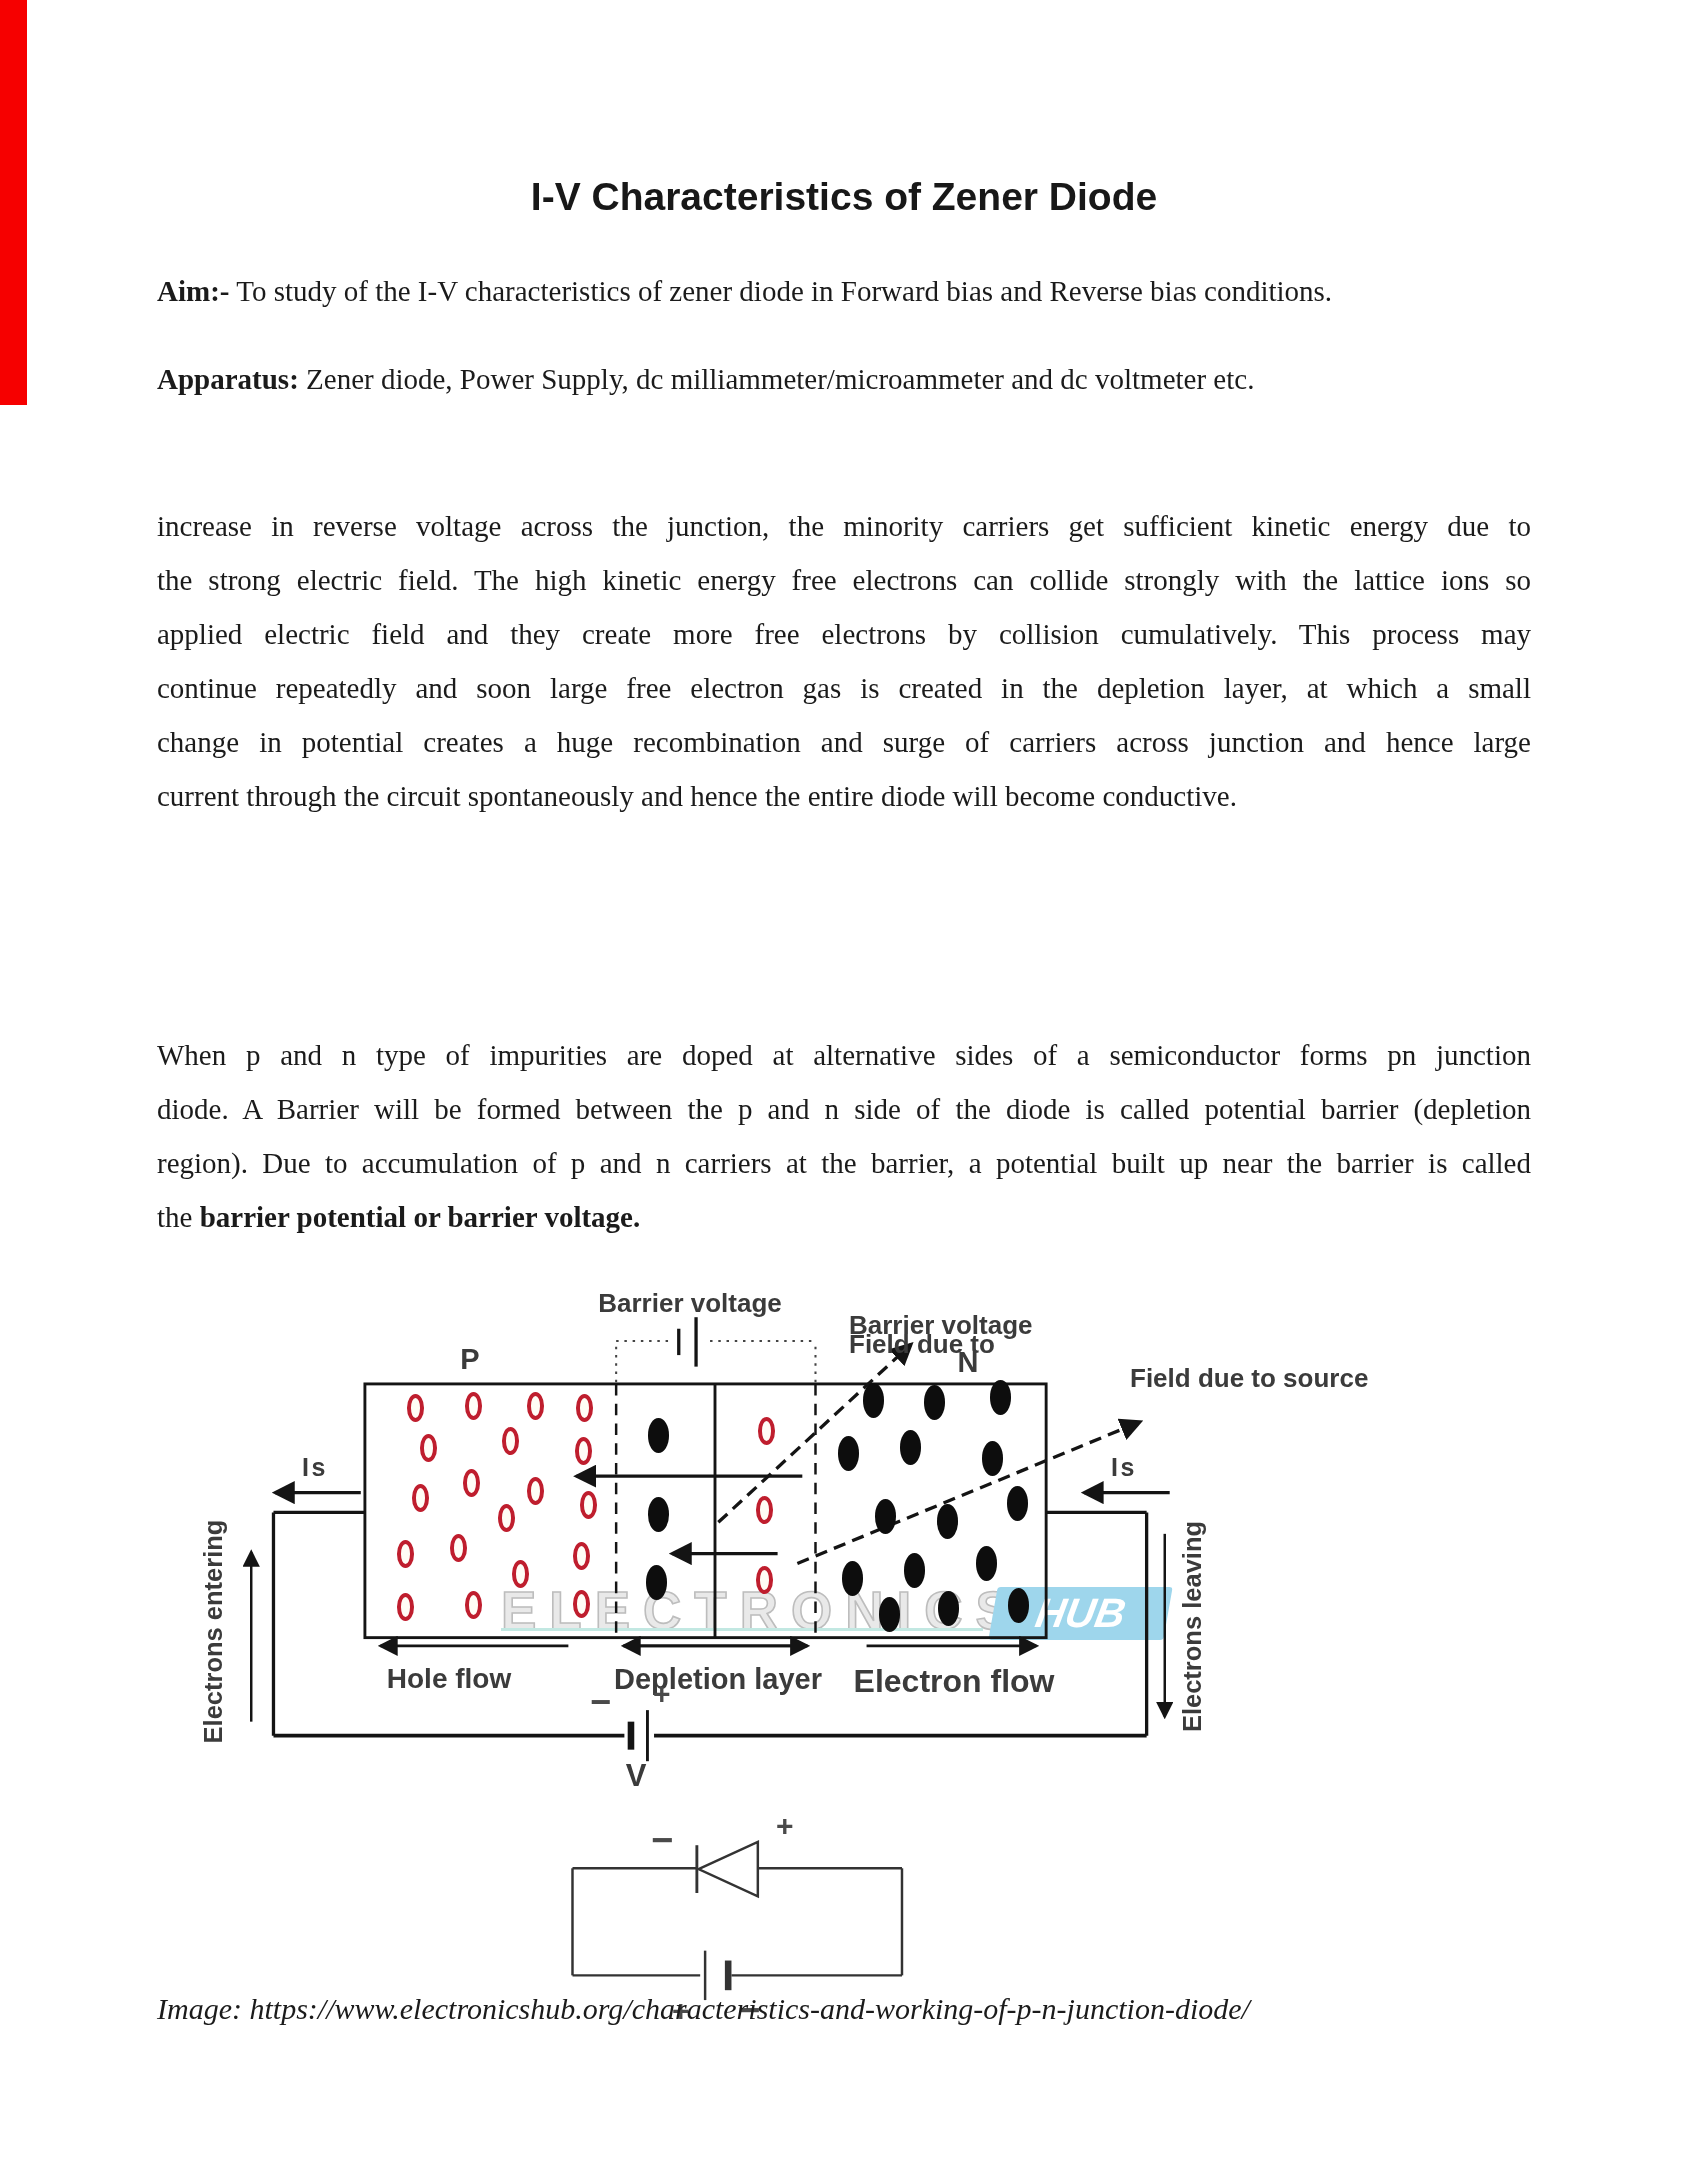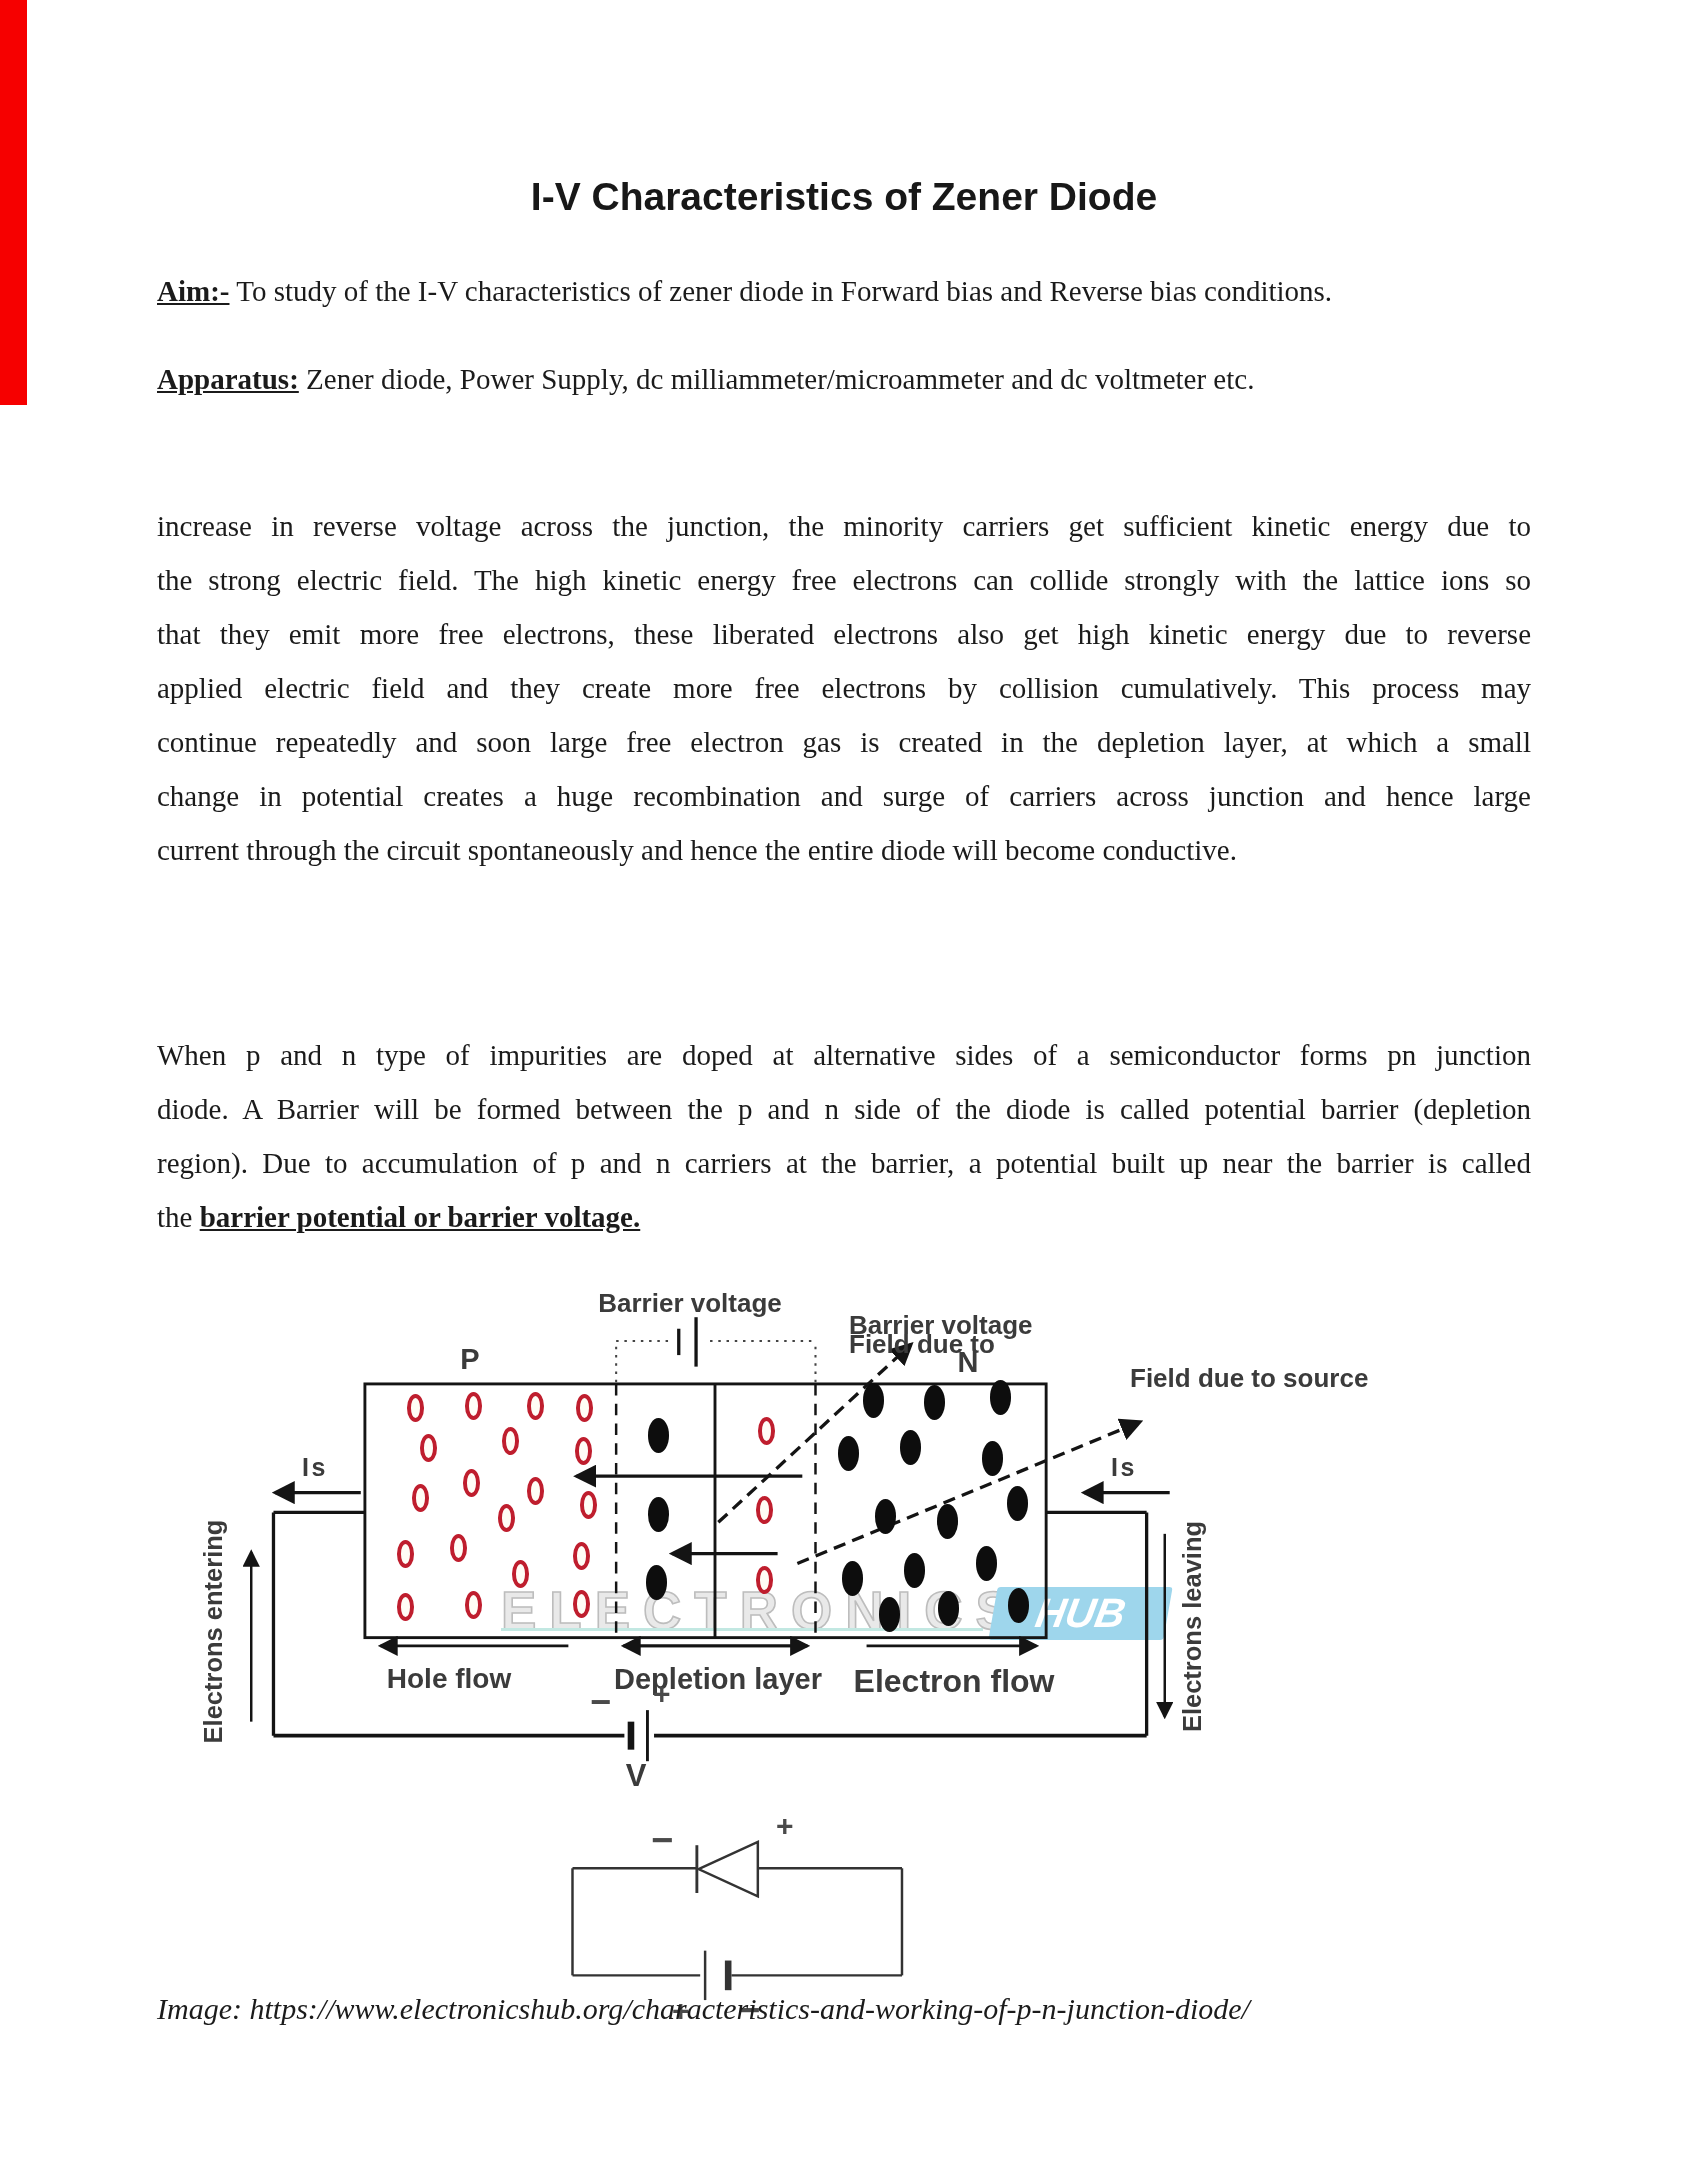--- a/index.html
+++ b/index.html
@@ -2,21 +2,21 @@
 <html style="font-size:13px"><head>
 <meta charset="utf-8">
 <style>
   html,body{margin:0;padding:0;background:#ffffff;}
   .page{position:relative;width:1687px;height:2183px;background:#ffffff;overflow:hidden;
         font-family:"Liberation Serif", serif;color:#1b1b1b;}
   .redbar{position:absolute;left:0;top:0;width:27px;height:405px;background:#f60000;}
   .title{position:absolute;left:157px;top:175px;width:1374px;text-align:center;
          font-family:"Liberation Sans", sans-serif;font-weight:bold;font-size:39px;color:#181818;}
   .para{position:absolute;left:157px;width:1374px;font-size:29px;line-height:38px;}
-  .blabel{font-weight:bold;text-decoration:underline;}
+  .blabel{font-weight:bold;}
   .lines .jline{height:54px;line-height:54px;text-align:justify;text-align-last:justify;
                 white-space:normal;overflow:visible;}
   .lines .jlast{height:54px;line-height:54px;text-align:left;text-align-last:left;}
   
   .dlab{position:absolute;font-family:"Liberation Sans", sans-serif;font-weight:bold;color:#3b3b3b;
         white-space:nowrap;}
   .ctr{transform:translateX(-50%);}
   .rot{transform:rotate(-90deg);text-align:center;}
   .sym{position:absolute;font-family:"Liberation Sans", sans-serif;font-weight:bold;color:#4a4a4a;}
   .svglayer{position:absolute;left:0;top:0;}
@@ -49,21 +49,20 @@
 
   <div class="para" style="top:360px">
     <span class="blabel">Apparatus:</span>
     <span>Zener diode, Power Supply, dc milliammeter/microammeter and dc voltmeter etc.</span>
   </div>
 
 
   <div class="para lines" style="top:499px" id="principle-lines">
       <div class="jline">increase in reverse voltage across the junction, the minority carriers get sufficient kinetic energy due to</div>
       <div class="jline">the strong electric field. The high kinetic energy free electrons can collide strongly with the lattice ions so</div>
-      <div class="jline">that they emit more free electrons, these liberated electrons also get high kinetic energy due to reverse</div>
       <div class="jline">applied electric field and they create more free electrons by collision cumulatively. This process may</div>
       <div class="jline">continue repeatedly and soon large free electron gas is created in the depletion layer, at which a small</div>
       <div class="jline">change in potential creates a huge recombination and surge of carriers across junction and hence large</div>
       <div class="jlast">current through the circuit spontaneously and hence the entire diode will become conductive.</div>
     </div>
 
 
   <div class="para lines" style="top:1028px" id="theory-lines">
       <div class="jline">When p and n type of impurities are doped at alternative sides of a semiconductor forms pn junction</div>
       <div class="jline">diode. A Barrier will be formed between the p and n side of the diode is called potential barrier (depletion</div>

